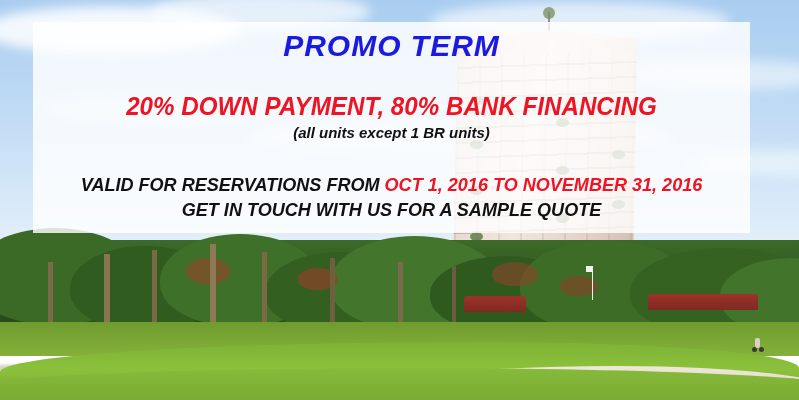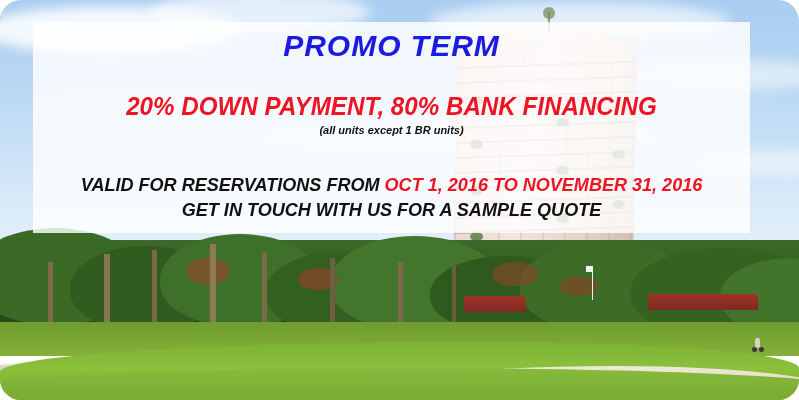--- a/index.html
+++ b/index.html
@@ -8,21 +8,20 @@
     overflow:hidden;
     background:#ffffff;
     font-family:"Liberation Sans", sans-serif;
   }
 
   #banner {
     position:relative;
     width:799px;
     height:400px;
     overflow:hidden;
-    border-radius:21px;
   }
 
   
   .photo { position:absolute; inset:0; overflow:hidden; }
 
   .sky {
     position:absolute; left:0; top:0; width:799px; height:300px;
     background:linear-gradient(180deg,#a9cdf0 0%,#bedaf4 35%,#d3e6f8 62%,#e6f0fa 84%,#eef4fb 100%);
   }
   .cloud {
@@ -196,21 +195,21 @@
     font-style:italic;
     transform:scaleX(0.93);
     white-space:nowrap;
   }
 
   .subnote {
     position:absolute;
     left:0; top:102px; width:717px;
     text-align:center;
     color:#111111;
-    font-size:11px;
+    font-size:15px;
     font-weight:bold;
     font-style:italic;
   }
 
   .valid-line {
     position:absolute;
     left:0; top:152px; width:717px;
     text-align:center;
     font-size:19px;
     font-weight:bold;

